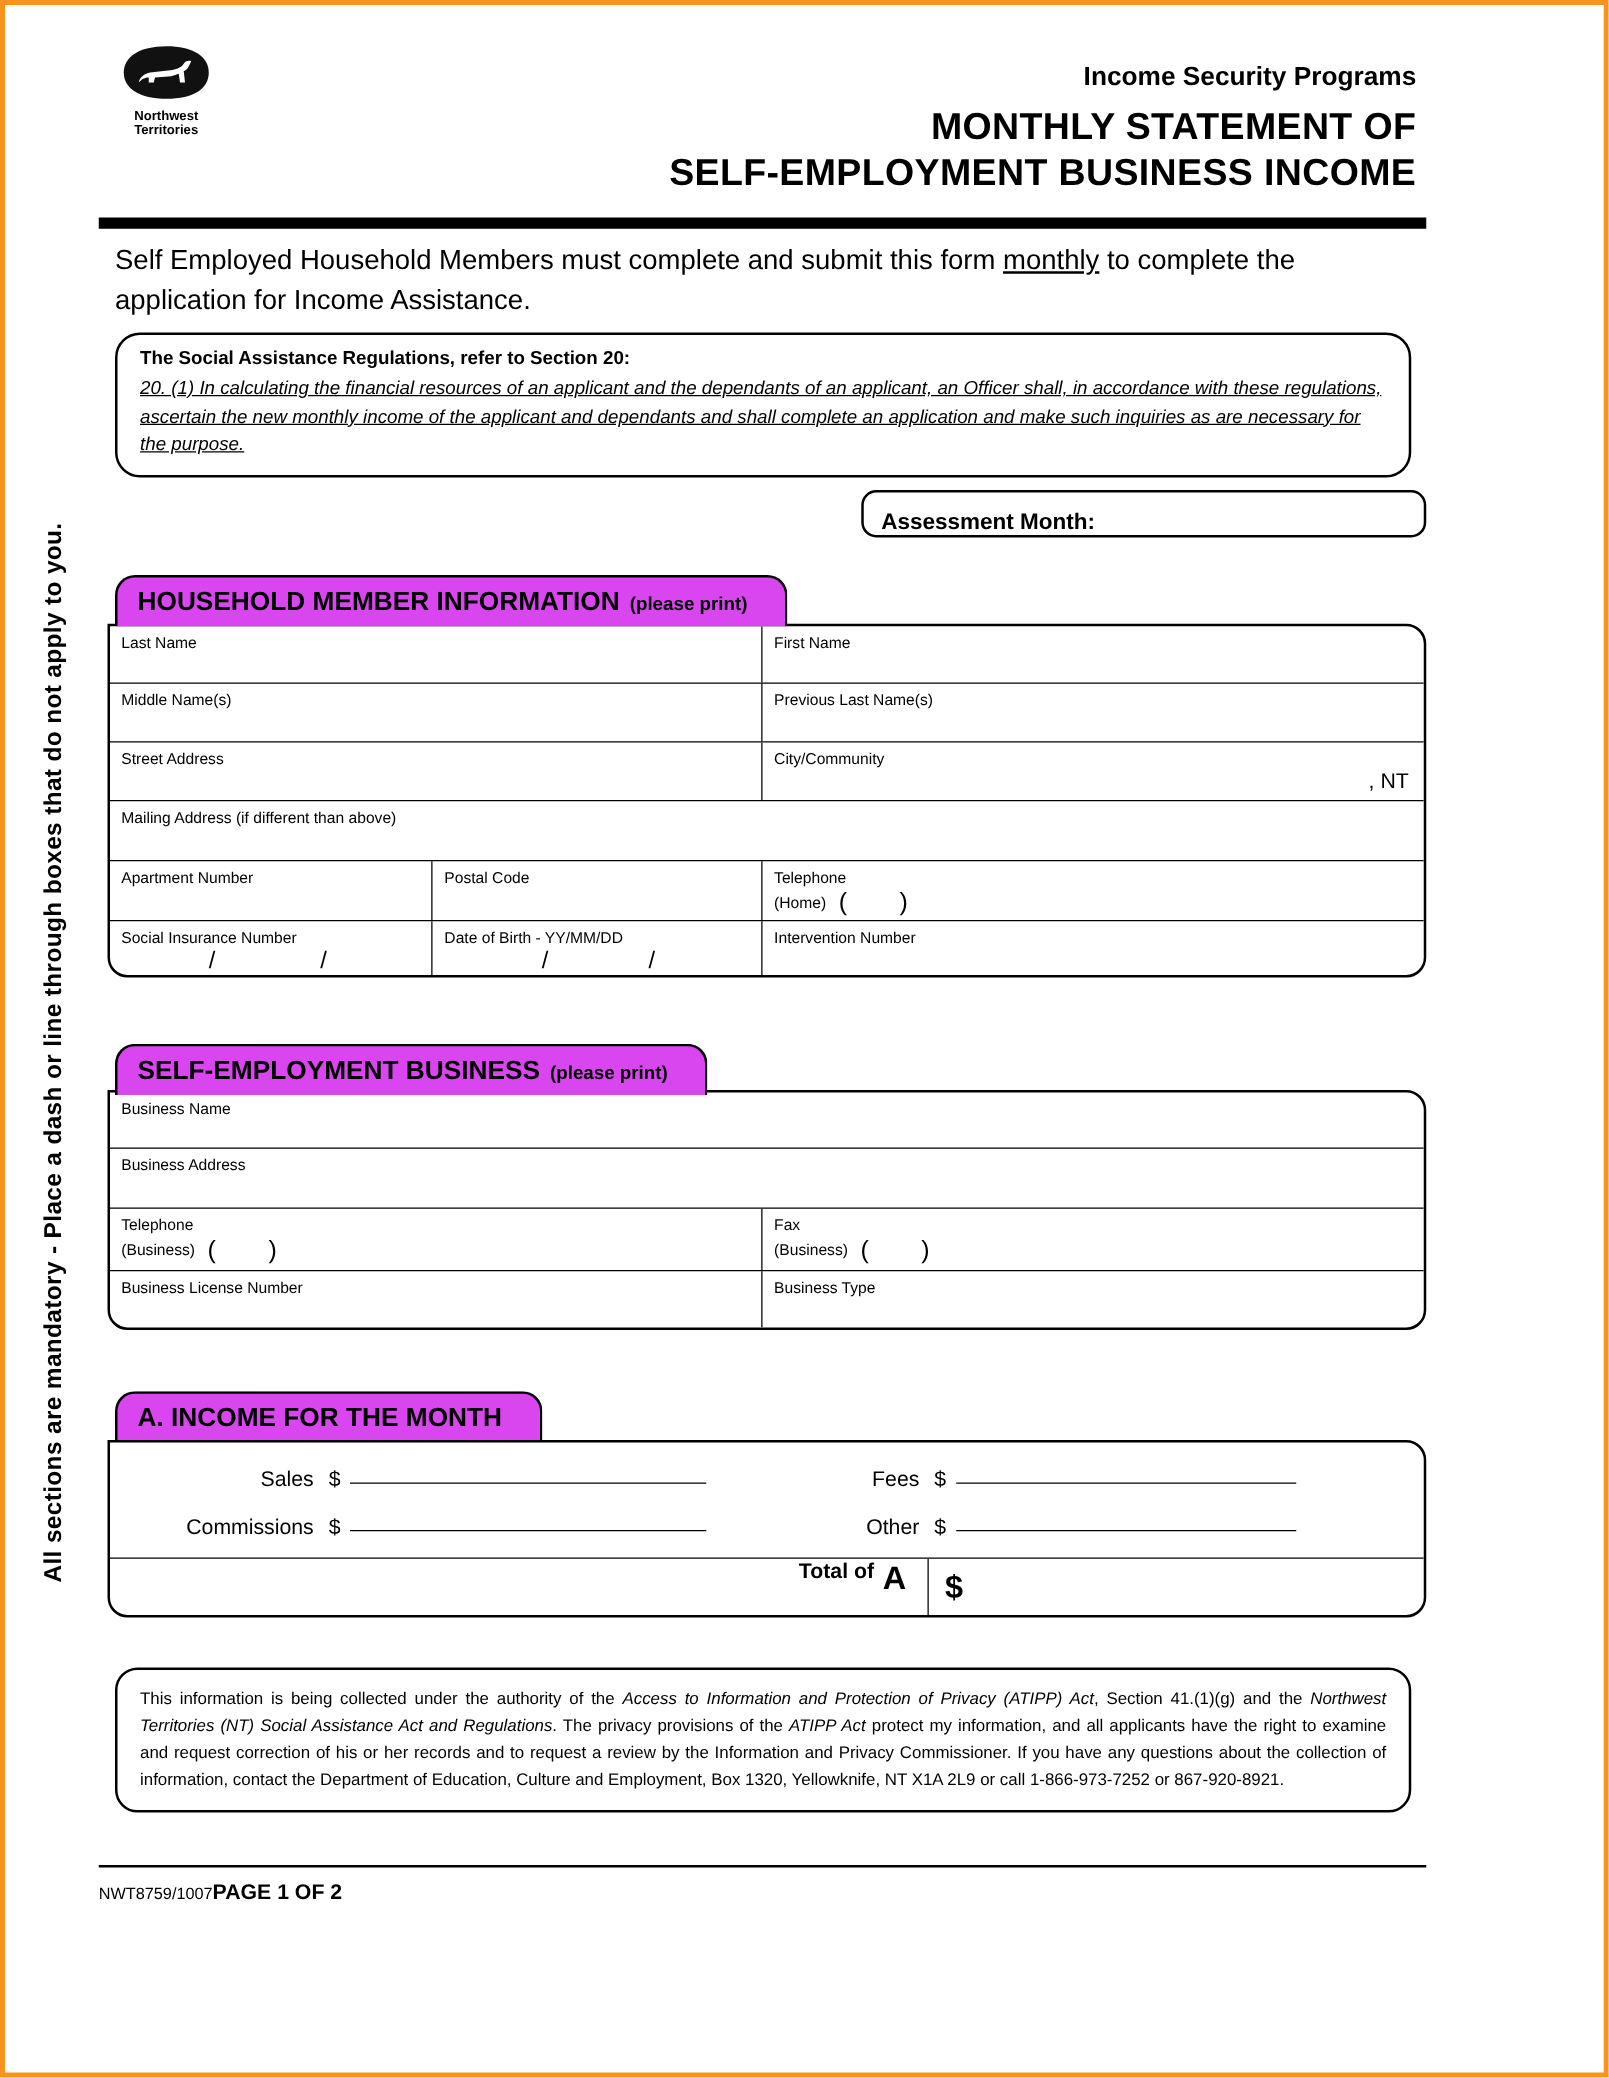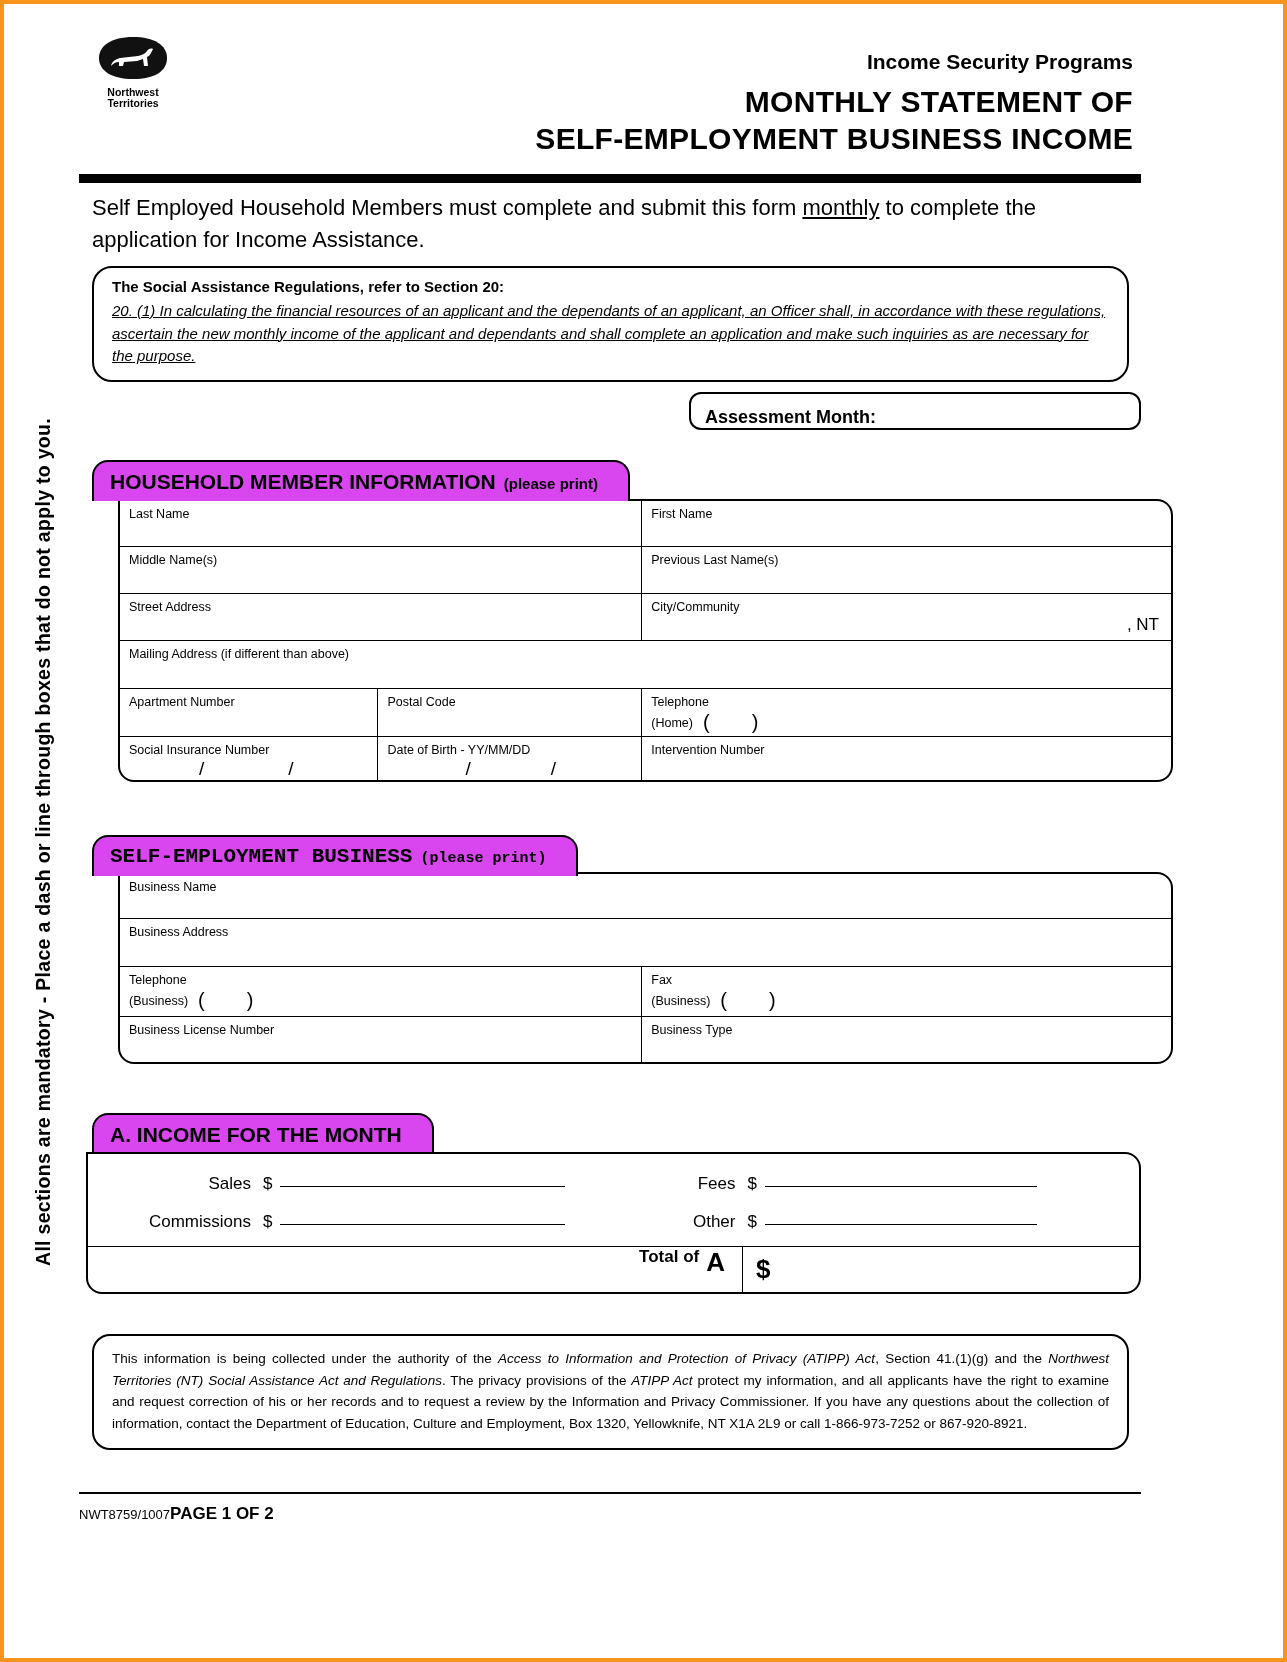--- a/index.html
+++ b/index.html
@@ -61,28 +61,28 @@
   .tab {
     position: absolute; background: #d946ef;
     border: 2px solid #000; border-bottom: none;
     border-radius: 16px 16px 0 0;
     padding: 9px 30px 7px 16px;
     font-size: 21px; font-weight: bold; line-height: 21px;
     white-space: nowrap; z-index: 2;
   }
   .tab .suffix { font-size: 15px; font-weight: bold; margin-left: 8px; }
   .tab-household { left: 88px; top: 456px; }
-  .tab-business  { left: 88px; top: 831px; font-family: Liberation Mono, monospace; }
+  .tab-business  { left: 88px; top: 831px; }
   .tab-income    { left: 88px; top: 1109px; }
 
   
   .form-table {
     position: absolute; left: 82px; width: 1055px;
     border: 2px solid #000; border-radius: 0 16px 16px 16px;
-    overflow: hidden; background: #fff; margin-left: 32px;
+    overflow: hidden; background: #fff;
   }
   .household-table { top: 495px; }
   .business-table  { top: 868px; }
   .t-row { display: flex; border-bottom: 1.5px solid #000; }
   .t-row:last-child { border-bottom: none; }
   .cell { position: relative; padding: 5px 9px; }
   .cell + .cell { border-left: 1.5px solid #000; }
   .c-half  { flex: 0 0 49.6%; }
   .c-half2 { flex: 0 0 50.4%; }
   .c-q1 { flex: 0 0 24.5%; }

